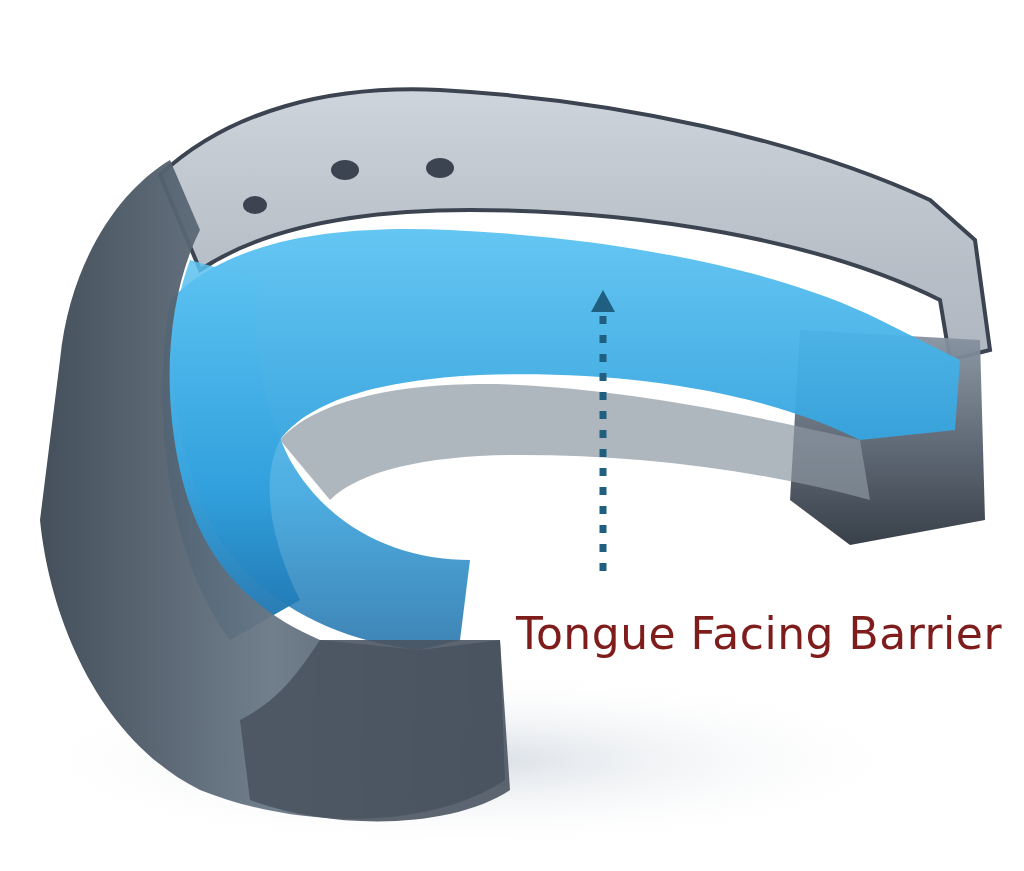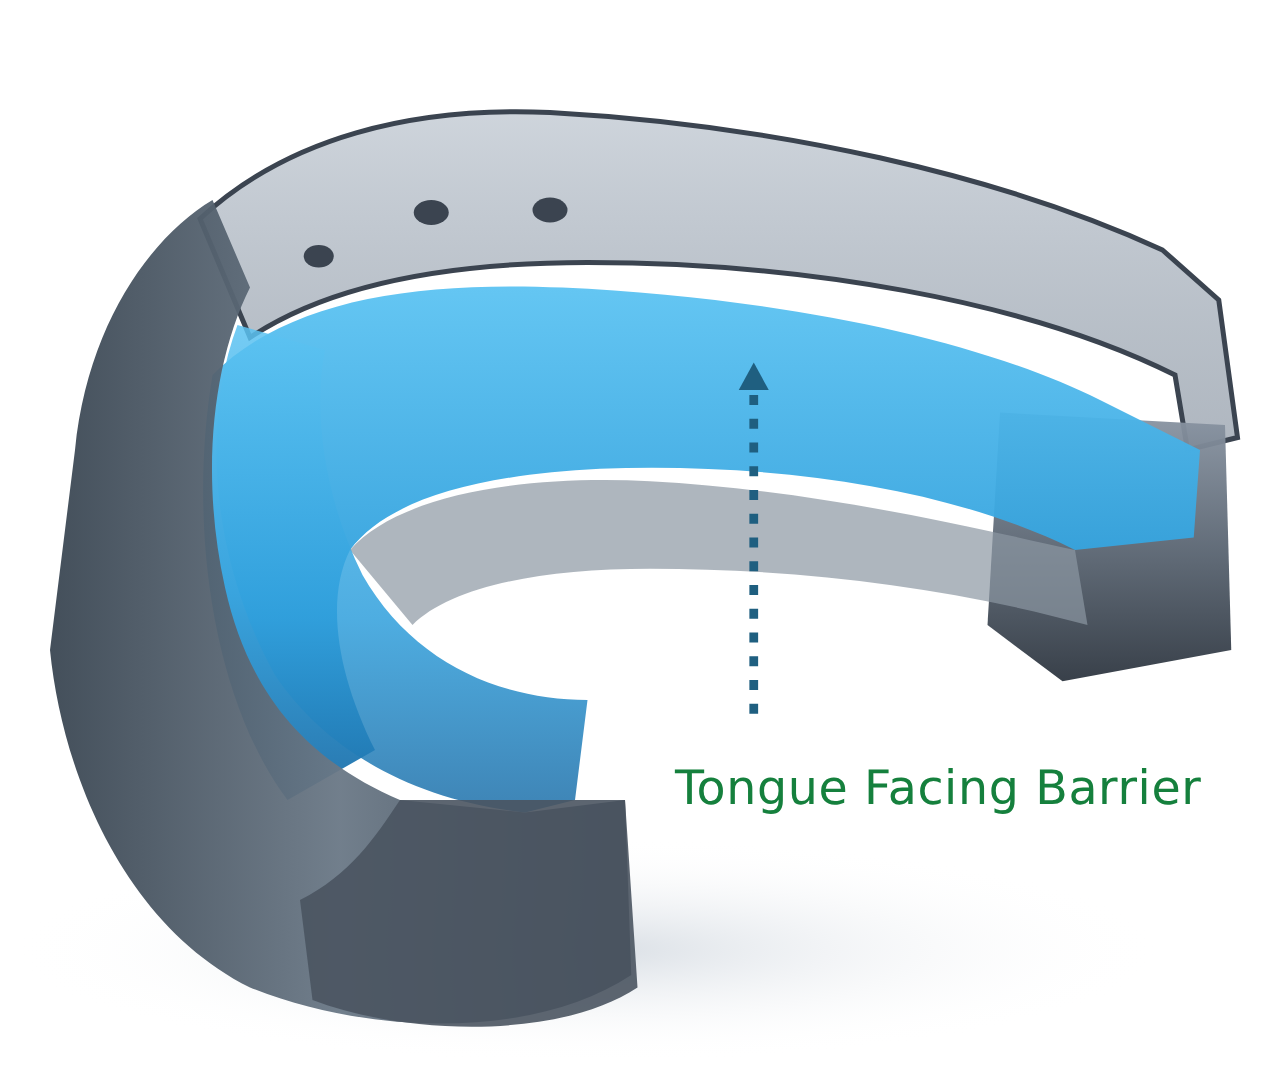--- a/index.html
+++ b/index.html
@@ -1,18 +1,18 @@
 <!DOCTYPE html>
 <html><head>
 <meta charset="utf-8">
 <style>
   html,body{margin:0;padding:0;background:#ffffff;}
   body{width:1024px;height:871px;position:relative;overflow:hidden;font-family:"DejaVu Sans","Liberation Sans",sans-serif;}
   .scene{position:absolute;left:0;top:0;width:1024px;height:871px;}
-  .label{position:absolute;left:540px;top:608px;font-size:38px;letter-spacing:0.5px;color:#15803d;white-space:nowrap;}
+  .label{position:absolute;left:516px;top:608px;font-size:44px;letter-spacing:0.5px;color:#7f1d1d;white-space:nowrap;}
 </style>
 </head>
 <body>
 
 <svg class="scene" viewBox="0 0 1024 871" xmlns="http://www.w3.org/2000/svg">
   <defs>
     <linearGradient id="shellGrad" x1="0" y1="0" x2="0" y2="1">
       <stop offset="0" stop-color="#8a95a3"></stop>
       <stop offset="0.5" stop-color="#5b6673"></stop>
       <stop offset="1" stop-color="#2e3640"></stop>

